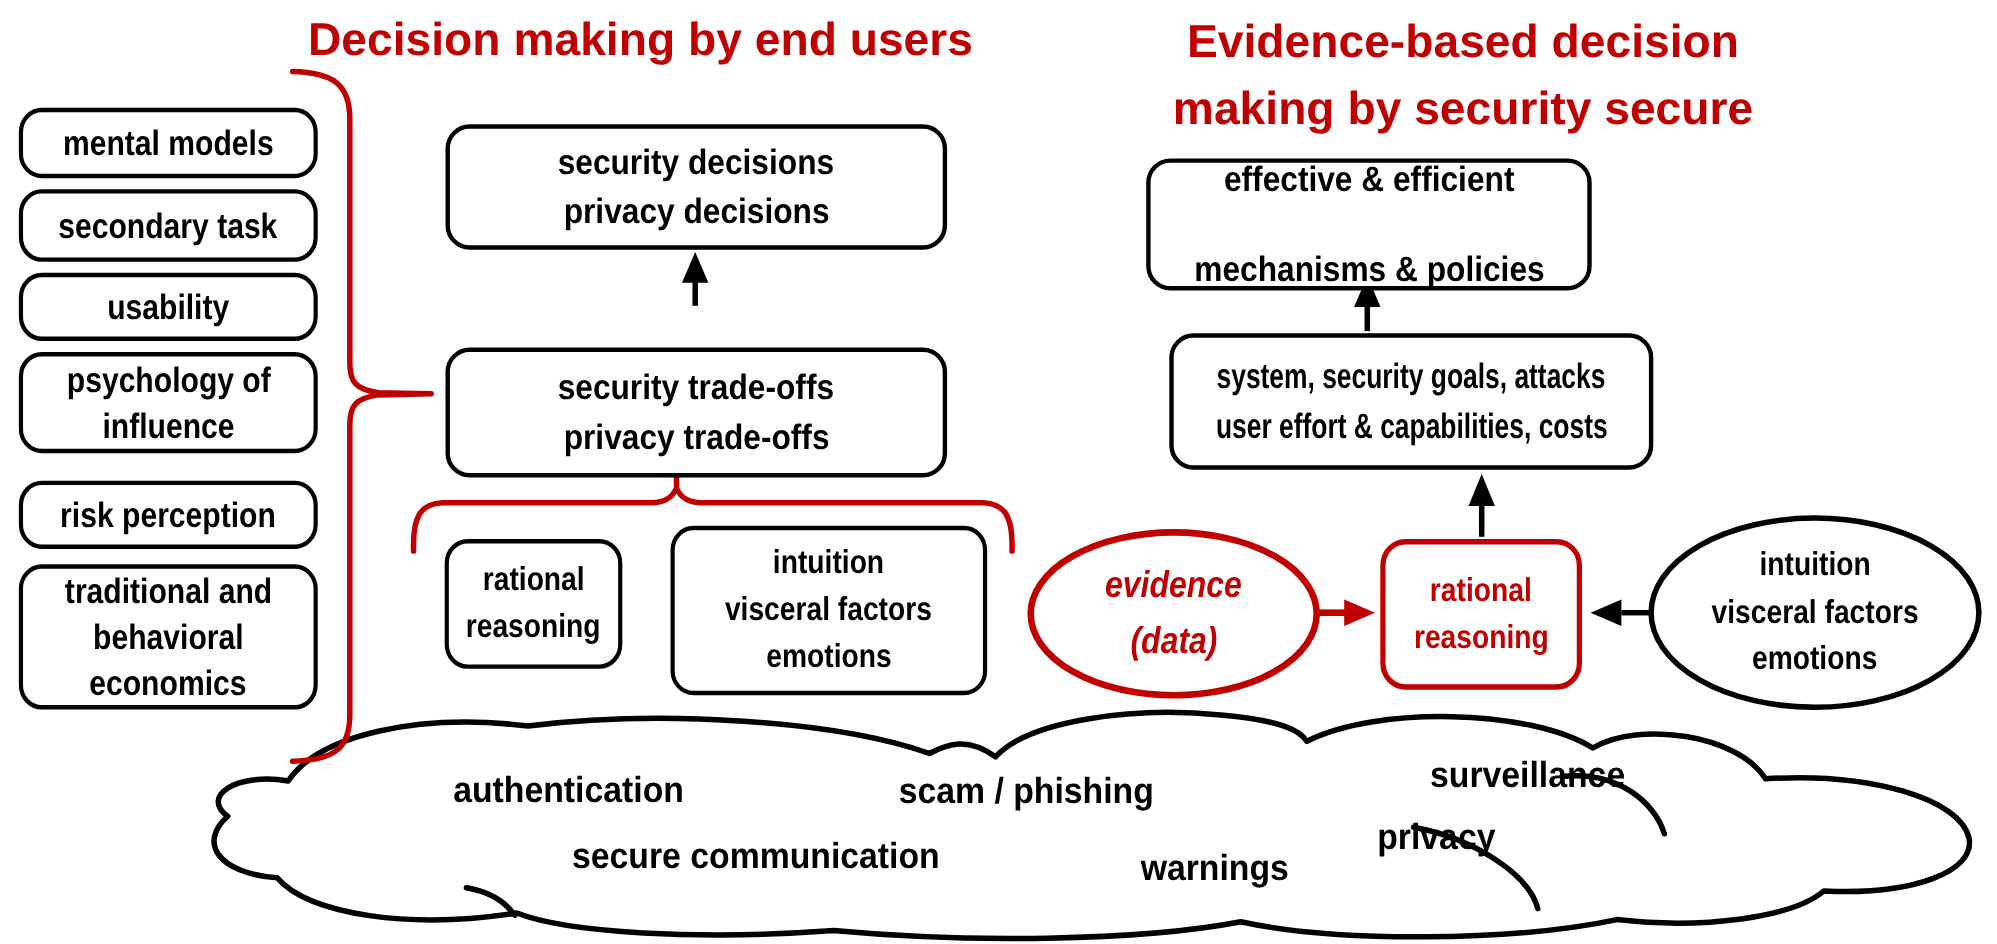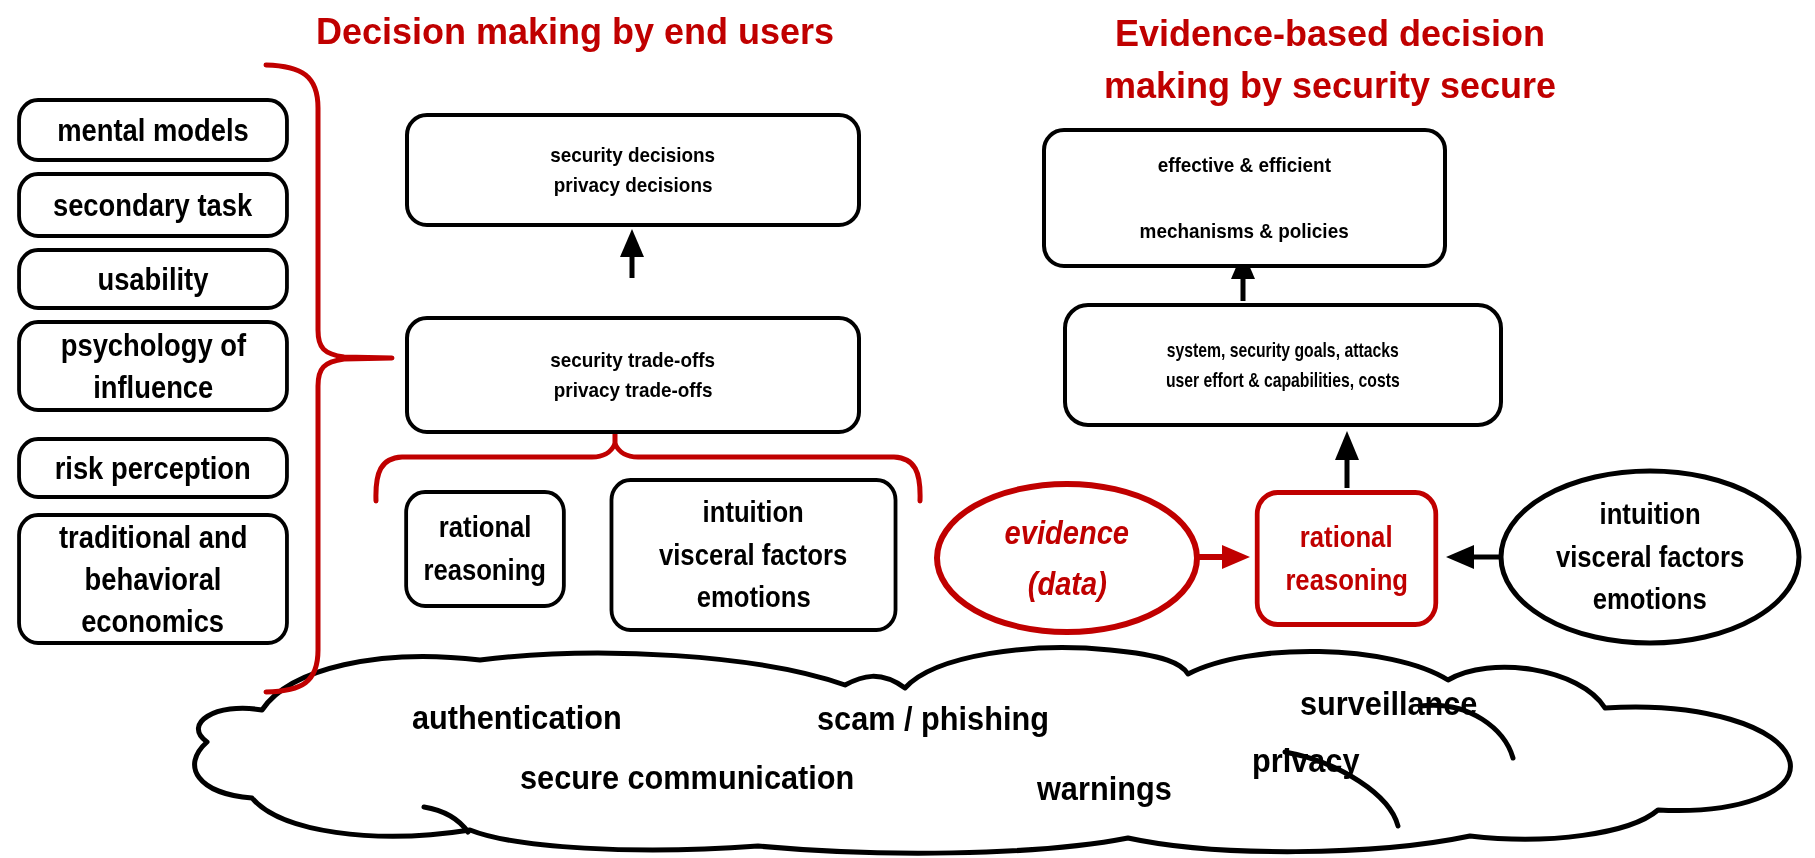--- a/index.html
+++ b/index.html
@@ -8,21 +8,21 @@
     width:1815px;height:858px;
     background:#ffffff;
     font-family:"Liberation Sans",sans-serif;
     font-weight:bold;
     overflow:hidden;
   }
   #diagram-svg{position:absolute;left:0;top:0;z-index:1;}
   .abs{position:absolute;box-sizing:border-box;}
   .title{
     color:#C00000;
-    font-size:36px;
+    font-size:42px;
     text-align:center;
     line-height:1.45;
     z-index:2;
     white-space:nowrap;
   }
   .nbox{
     border:4px solid #000;
     border-radius:22px;
     background:#fff;
     display:flex;
@@ -45,21 +45,21 @@
   }
   .etext{
     display:flex;
     flex-direction:column;
     align-items:center;
     justify-content:center;
     z-index:2;
     background:transparent;
   }
   .bl{white-space:nowrap;display:block;transform:scaleX(0.9);transform-origin:center;}
-  .f32{font-size:21px;line-height:1.42;}
+  .f32{font-size:32px;line-height:1.42;}
   .f31{font-size:32px;line-height:1.32;transform:scaleX(0.95);}
   .f30{font-size:30px;line-height:1.42;transform:scaleX(0.95);}
   .sq75{transform:scaleX(0.75);}
   .ev{font-size:34px;font-style:italic;color:#C00000;line-height:1.5;transform:scaleX(0.95);}
   .cloud-word{
     position:absolute;z-index:2;font-size:33px;color:#000;white-space:nowrap;
     transform:scaleX(0.93);transform-origin:left;
   }
 </style>
 </head>
@@ -161,25 +161,25 @@
   <div class="abs nbox f30" style="left:400px;top:490px;width:170px;height:118px;">
     <span class="bl">rational</span>
     <span class="bl">reasoning</span>
   </div>
   <div class="abs nbox f30" style="left:602px;top:478px;width:303px;height:154px;">
     <span class="bl">intuition</span>
     <span class="bl">visceral factors</span>
     <span class="bl">emotions</span>
   </div>
 
-  <div class="abs nbox f32" style="left:1042px;top:128px;width:405px;height:140px;gap:36px;">
+  <div class="abs nbox f32" style="left:1042px;top:144px;width:405px;height:120px;gap:36px;">
     <span class="bl">effective &amp; efficient</span>
     <span class="bl">mechanisms &amp; policies</span>
   </div>
-  <div class="abs nbox f32" style="left:1063px;top:303px;width:440px;height:124px;border-radius:25px;">
+  <div class="abs nbox f32" style="left:1063px;top:303px;width:440px;height:124px;">
     <span class="bl sq75">system, security goals, attacks</span>
     <span class="bl sq75">user effort &amp; capabilities, costs</span>
   </div>
   <div class="abs rbox f30" style="left:1250px;top:490px;width:193px;height:137px;">
     <span class="bl">rational</span>
     <span class="bl">reasoning</span>
   </div>
 
   <div class="abs etext ev" style="left:937px;top:488px;width:260px;height:140px;">
     <span class="bl">evidence</span>

